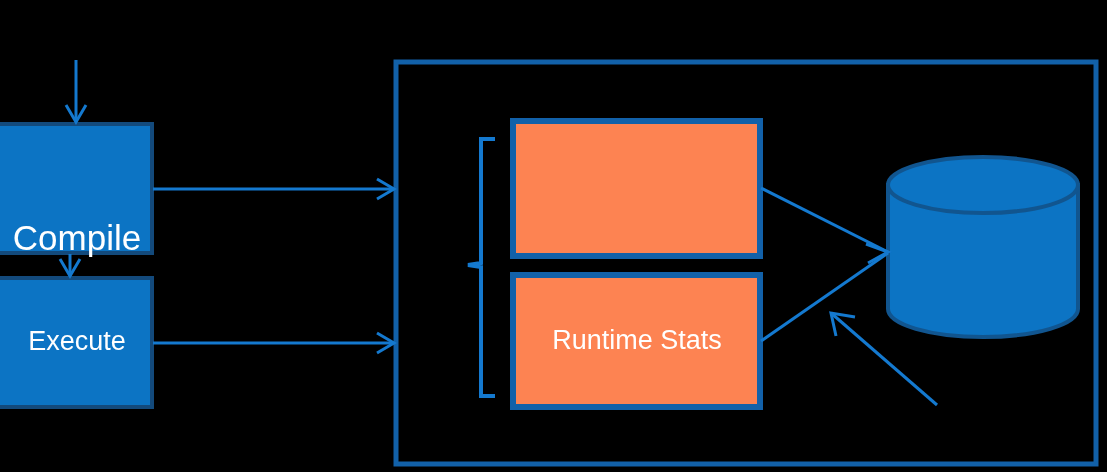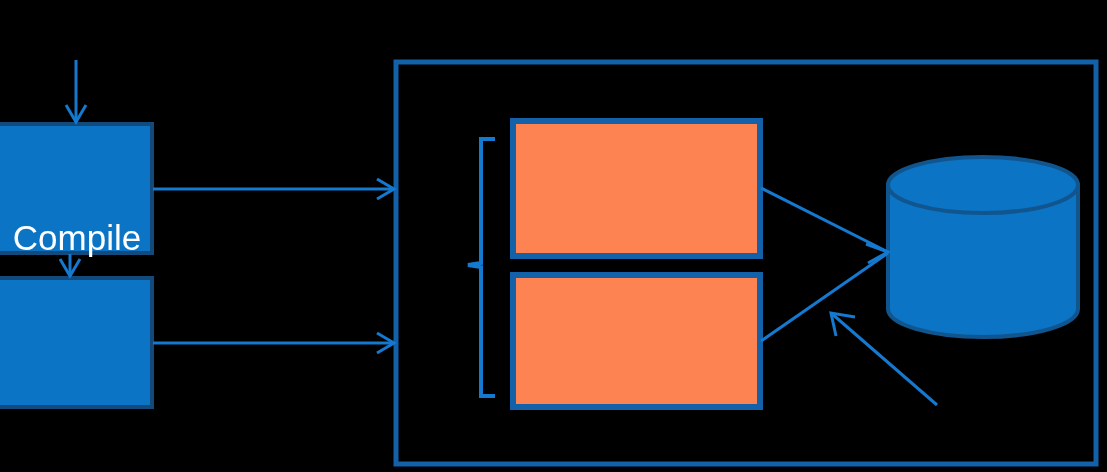--- a/index.html
+++ b/index.html
@@ -111,17 +111,19 @@
 
       <g>
         <line x1="937" y1="405" x2="831" y2="313"></line>
         <polyline points="836,336 831,313 855,317" stroke-width="3"></polyline>
       </g>
     </g>
   </svg>
 
   <div class="node-label lbl-compile">Compile</div>
 
+  <div class="node-label lbl-execute">Execute</div>
 
 
+  <div class="node-label lbl-runtime">Runtime Stats</div>
 
 
 </div>
 
 </body></html>

